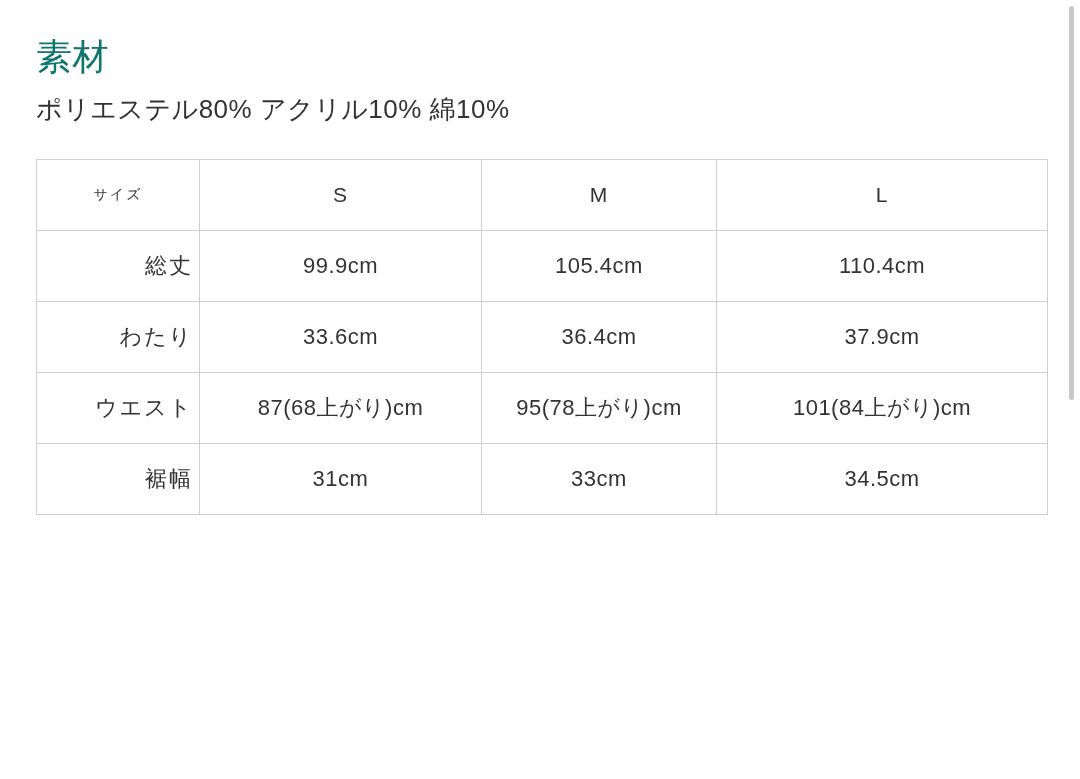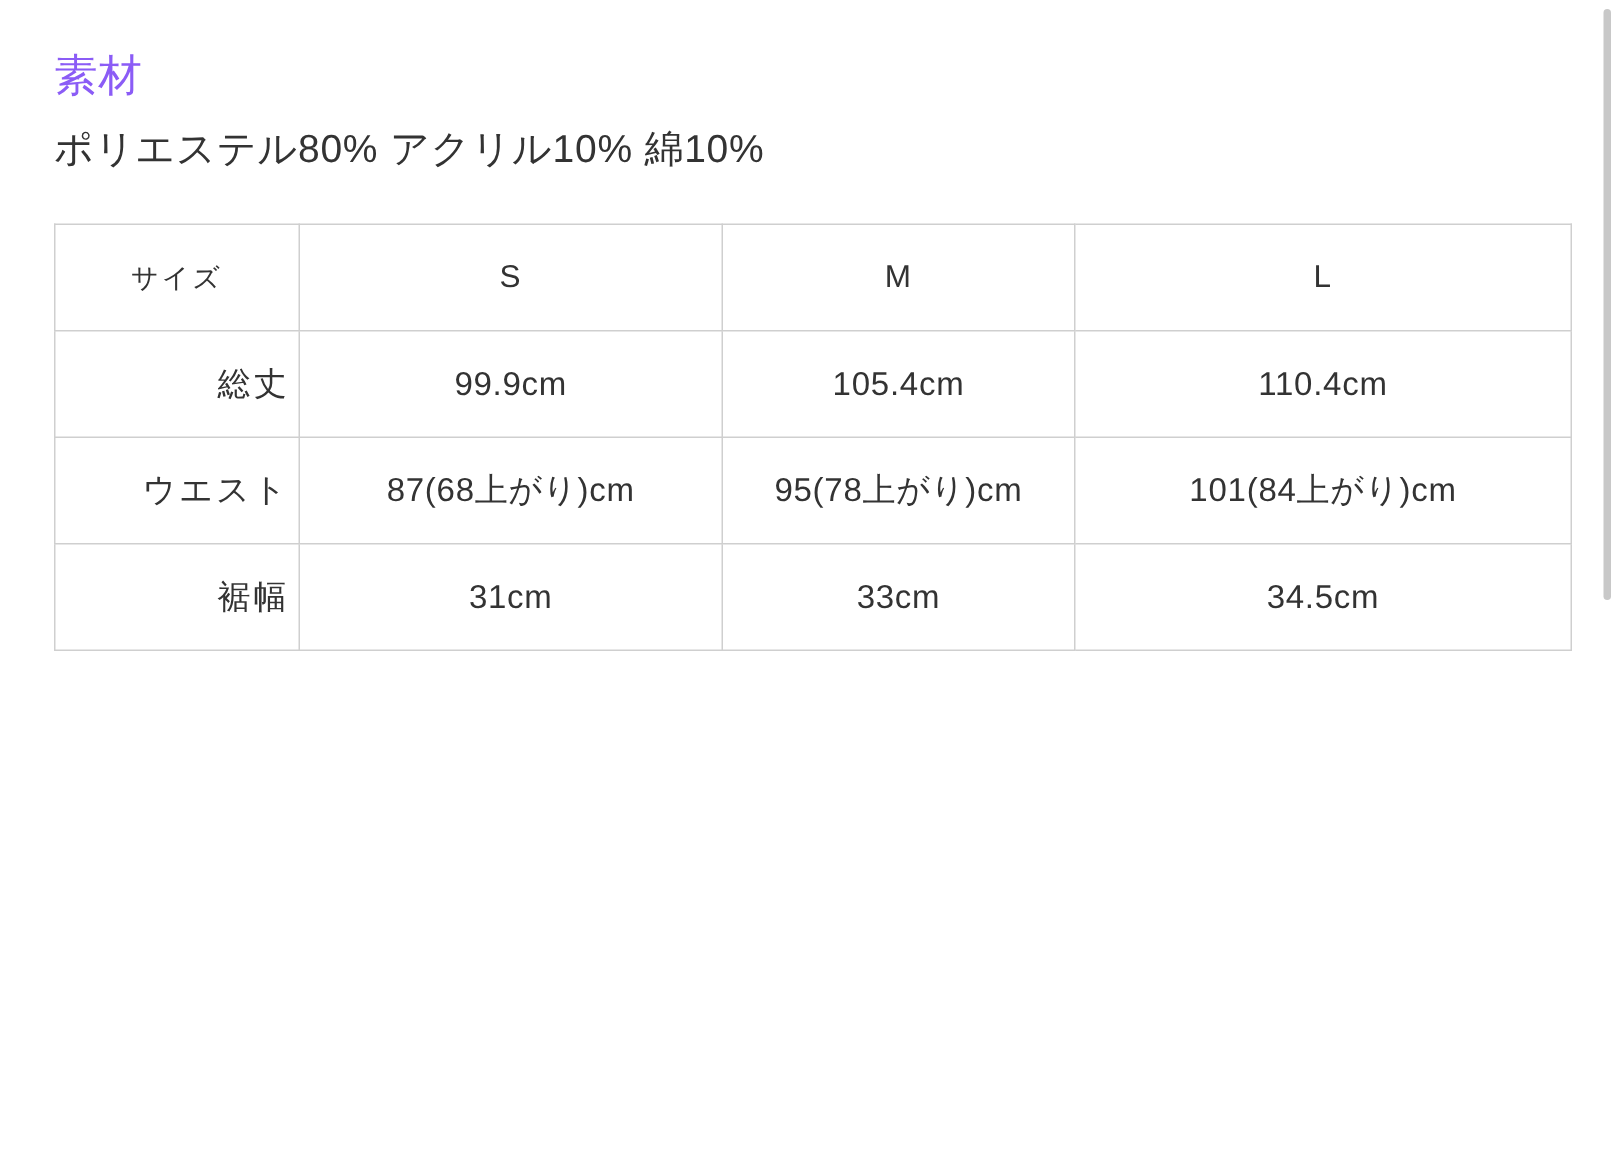--- a/index.html
+++ b/index.html
@@ -16,23 +16,23 @@
     position: relative;
   }
   .page {
     padding: 30px 34px 0 34px;
     box-sizing: border-box;
     width: 1080px;
     height: 779px;
     position: relative;
   }
   .heading {
-    font-size: 29px;
+    font-size: 36px;
     font-weight: 400;
-    color: #8b5cf6;
+    color: #0f766e;
     letter-spacing: 0.5px;
     margin: 0 0 6px 2px;
     line-height: 1.5;
   }
   .composition {
     font-size: 26px;
     font-weight: 400;
     color: #333333;
     letter-spacing: 0.5px;
     margin: 0 0 30px 2px;
@@ -54,21 +54,21 @@
     height: 70px;
     font-weight: 400;
     font-size: 22px;
     color: #333333;
     text-align: center;
     vertical-align: middle;
     padding: 0 6px;
     letter-spacing: 0.5px;
   }
   table.size-table th {
-    font-size: 18px;
+    font-size: 14px;
     letter-spacing: 2px;
   }
   table.size-table th.size-header-label {
     letter-spacing: 2px;
   }
   table.size-table td.row-label {
     letter-spacing: 2px;
     text-align: right;
   }
   table.size-table th.col-head {
@@ -117,20 +117,26 @@
       </tr>
     </thead>
     <tbody>
       <tr>
         <td class="row-label">総丈</td>
         <td>99.9cm</td>
         <td>105.4cm</td>
         <td>110.4cm</td>
       </tr>
       <tr>
+        <td class="row-label">わたり</td>
+        <td>33.6cm</td>
+        <td>36.4cm</td>
+        <td>37.9cm</td>
+      </tr>
+      <tr>
         <td class="row-label">ウエスト</td>
         <td>87(68上がり)cm</td>
         <td>95(78上がり)cm</td>
         <td>101(84上がり)cm</td>
       </tr>
       <tr>
         <td class="row-label">裾幅</td>
         <td>31cm</td>
         <td>33cm</td>
         <td>34.5cm</td>

